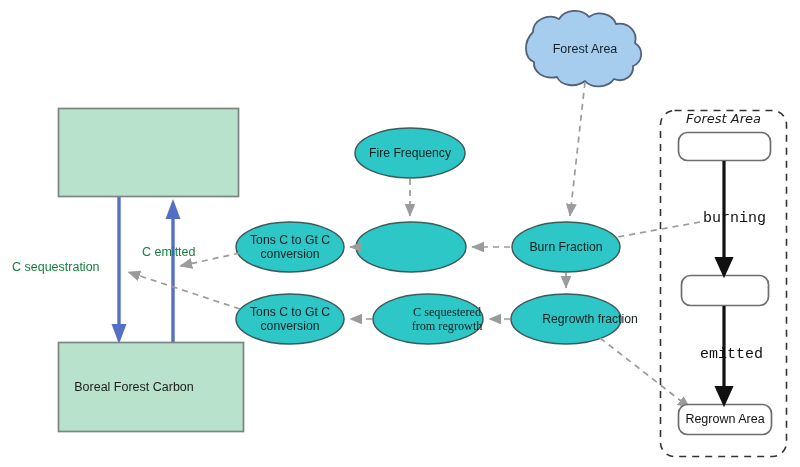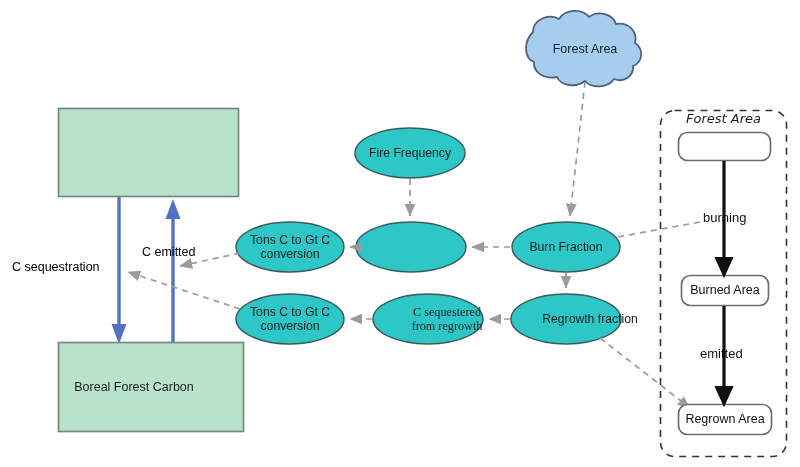--- a/index.html
+++ b/index.html
@@ -38,29 +38,30 @@
   .ellipse-text {
     color: #12201f;
     font-size: 12.2px;
   }
   .cloud-text {
     color: #14202c;
     font-size: 12.5px;
   }
   .flow-label {
     position: absolute;
-    color: #000000;
+    color: #15803d;
     font-size: 12.5px;
     white-space: nowrap;
   }
   .edge-label {
     position: absolute;
     color: #111111;
-    font-size: 13px;
+    font-size: 15px;
     white-space: nowrap;
+    font-family: Liberation Mono, monospace;
   }
   .group-title {
     position: absolute;
     color: #1a1a1a;
     font-size: 13px;
     font-family: "DejaVu Sans", sans-serif;
     font-style: italic;
     white-space: nowrap;
   }
   .rr-text {
@@ -155,19 +156,18 @@
 conversion</div>
   <div class="node-label ellipse-text" style="left:392px;top:294px;width:110px;height:50px;font-family:Liberation Serif, serif;">C sequestered
 from regrowth</div>
   <div class="node-label ellipse-text" style="left:535px;top:294px;width:110px;height:50px;">Regrowth fraction</div>
 
   <div class="flow-label" style="left:12px;top:260px;">C sequestration</div>
   <div class="flow-label" style="left:142px;top:245px;">C emitted</div>
 
   <div class="group-title" style="left:686px;top:111px;">Forest Area</div>
 
-  <div class="node-label rr-text" style="left:681px;top:275px;width:88px;height:31px;">Burned Area</div>
   <div class="node-label rr-text" style="left:678px;top:404px;width:94px;height:31px;">Regrown Area</div>
 
   <div class="edge-label" style="left:703px;top:210px;">burning</div>
   <div class="edge-label" style="left:700px;top:346px;">emitted</div>
 
 </div>
 
 </body></html>

